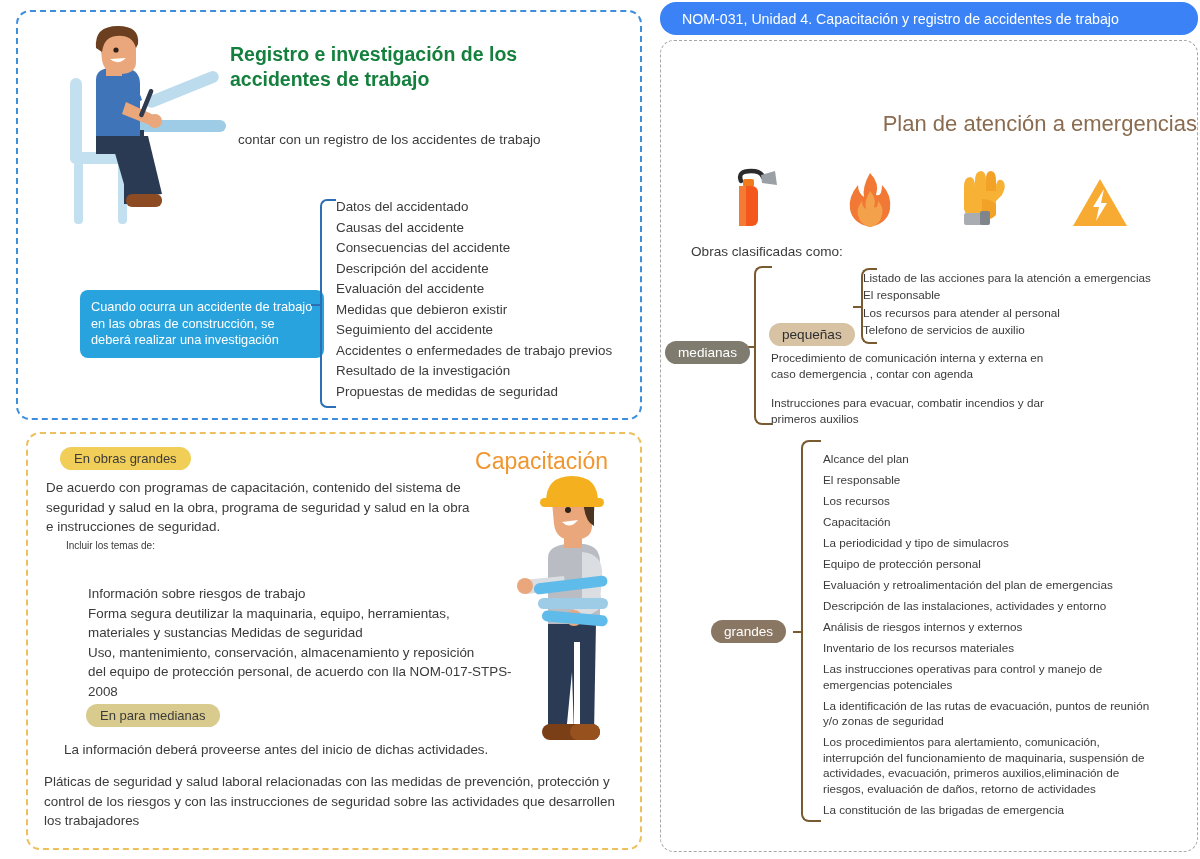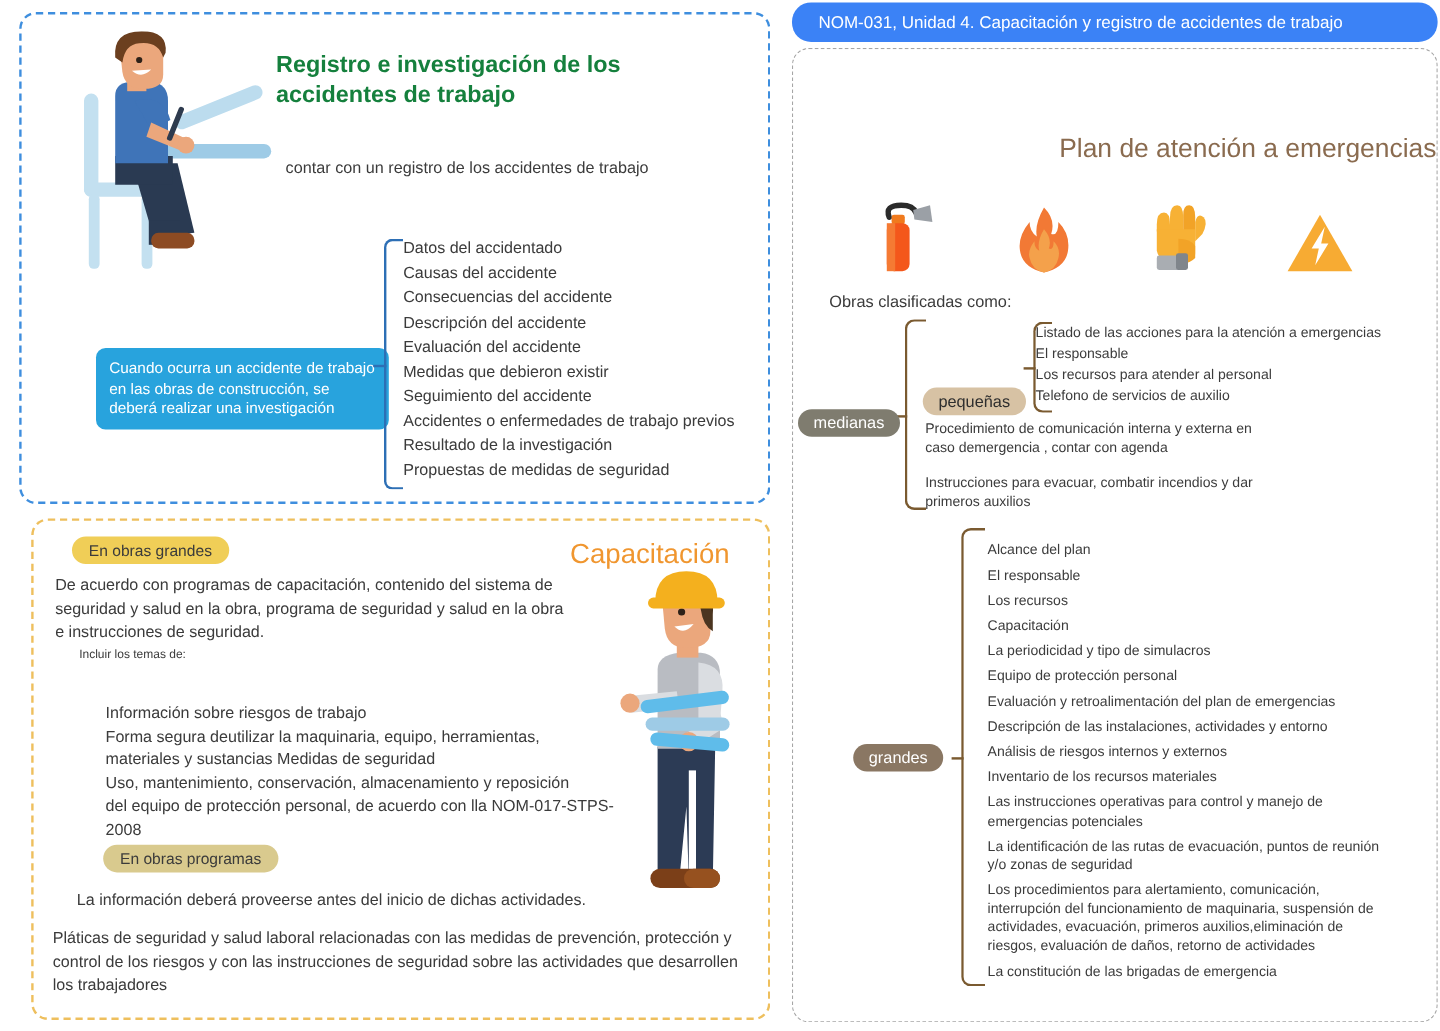--- a/index.html
+++ b/index.html
@@ -187,21 +187,21 @@
 
   <div id="cap-p1">De acuerdo con programas de capacitación, contenido del sistema de seguridad y salud en la obra, programa de seguridad y salud en la obra e instrucciones de seguridad.</div>
   <div id="cap-incluir">Incluir los temas de:</div>
   <div id="cap-temas" style="white-space:pre-line;">Información sobre  riesgos de trabajo
 Forma segura deutilizar la maquinaria, equipo, herramientas,
 materiales y sustancias Medidas de seguridad
 Uso, mantenimiento, conservación, almacenamiento y reposición
 del equipo de protección personal, de acuerdo con lla NOM-017-STPS-2008</div>
 
   <div id="tag-medianas-wrap">
-    <span class="pill-tag" id="tag-medianas">En obras programas</span>
+    <span class="pill-tag" id="tag-medianas">En para medianas</span>
   </div>
 
   <div id="cap-p2">La información  deberá proveerse antes del inicio de dichas actividades.</div>
   <div id="cap-p3">Pláticas de seguridad y salud laboral relacionadas con las medidas  de prevención, protección y control de los riesgos y con las instrucciones de seguridad sobre las actividades que desarrollen los trabajadores</div>
 
   <div style="position:absolute;left:480px;top:38px;width:120px;height:300px;">
     <svg viewBox="0 0 120 300" width="120" height="300">
 
       <path d="M40 150 L88 150 L86 262 L66 262 L64 200 L58 262 L40 262 Z" fill="#2c3b55"></path>
       <rect x="66" y="170" width="6" height="88" fill="#ffffff"></rect>

